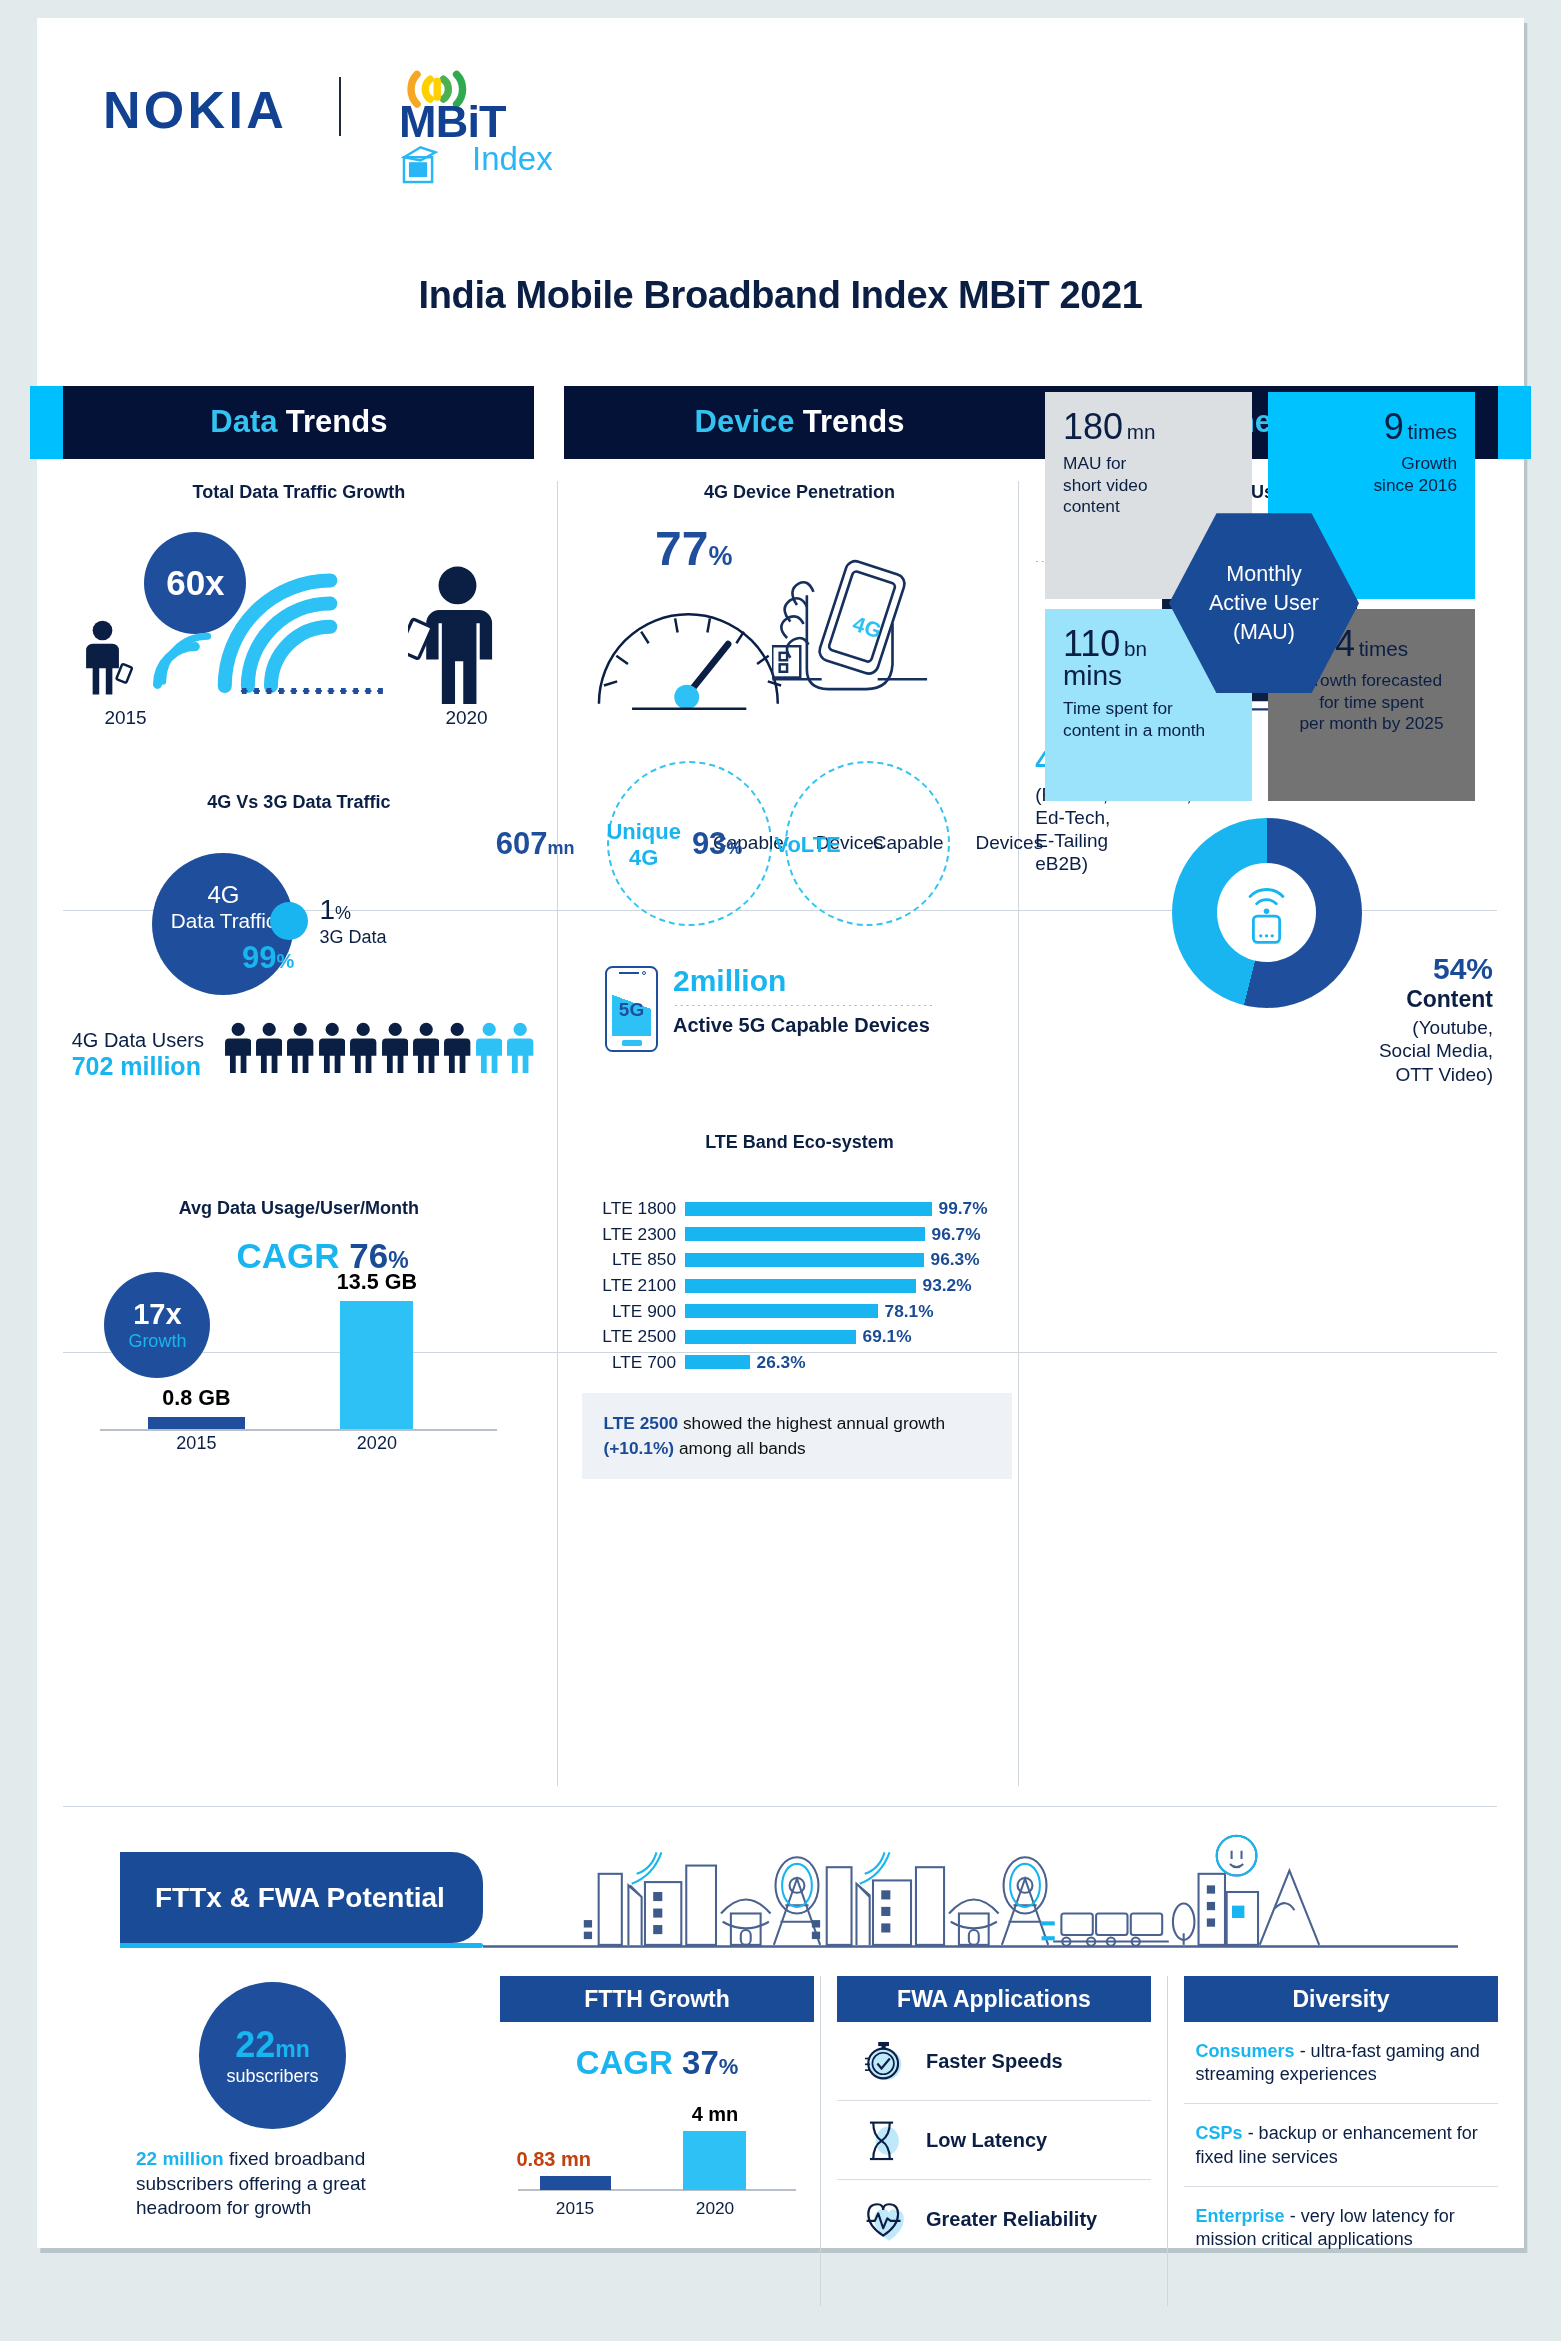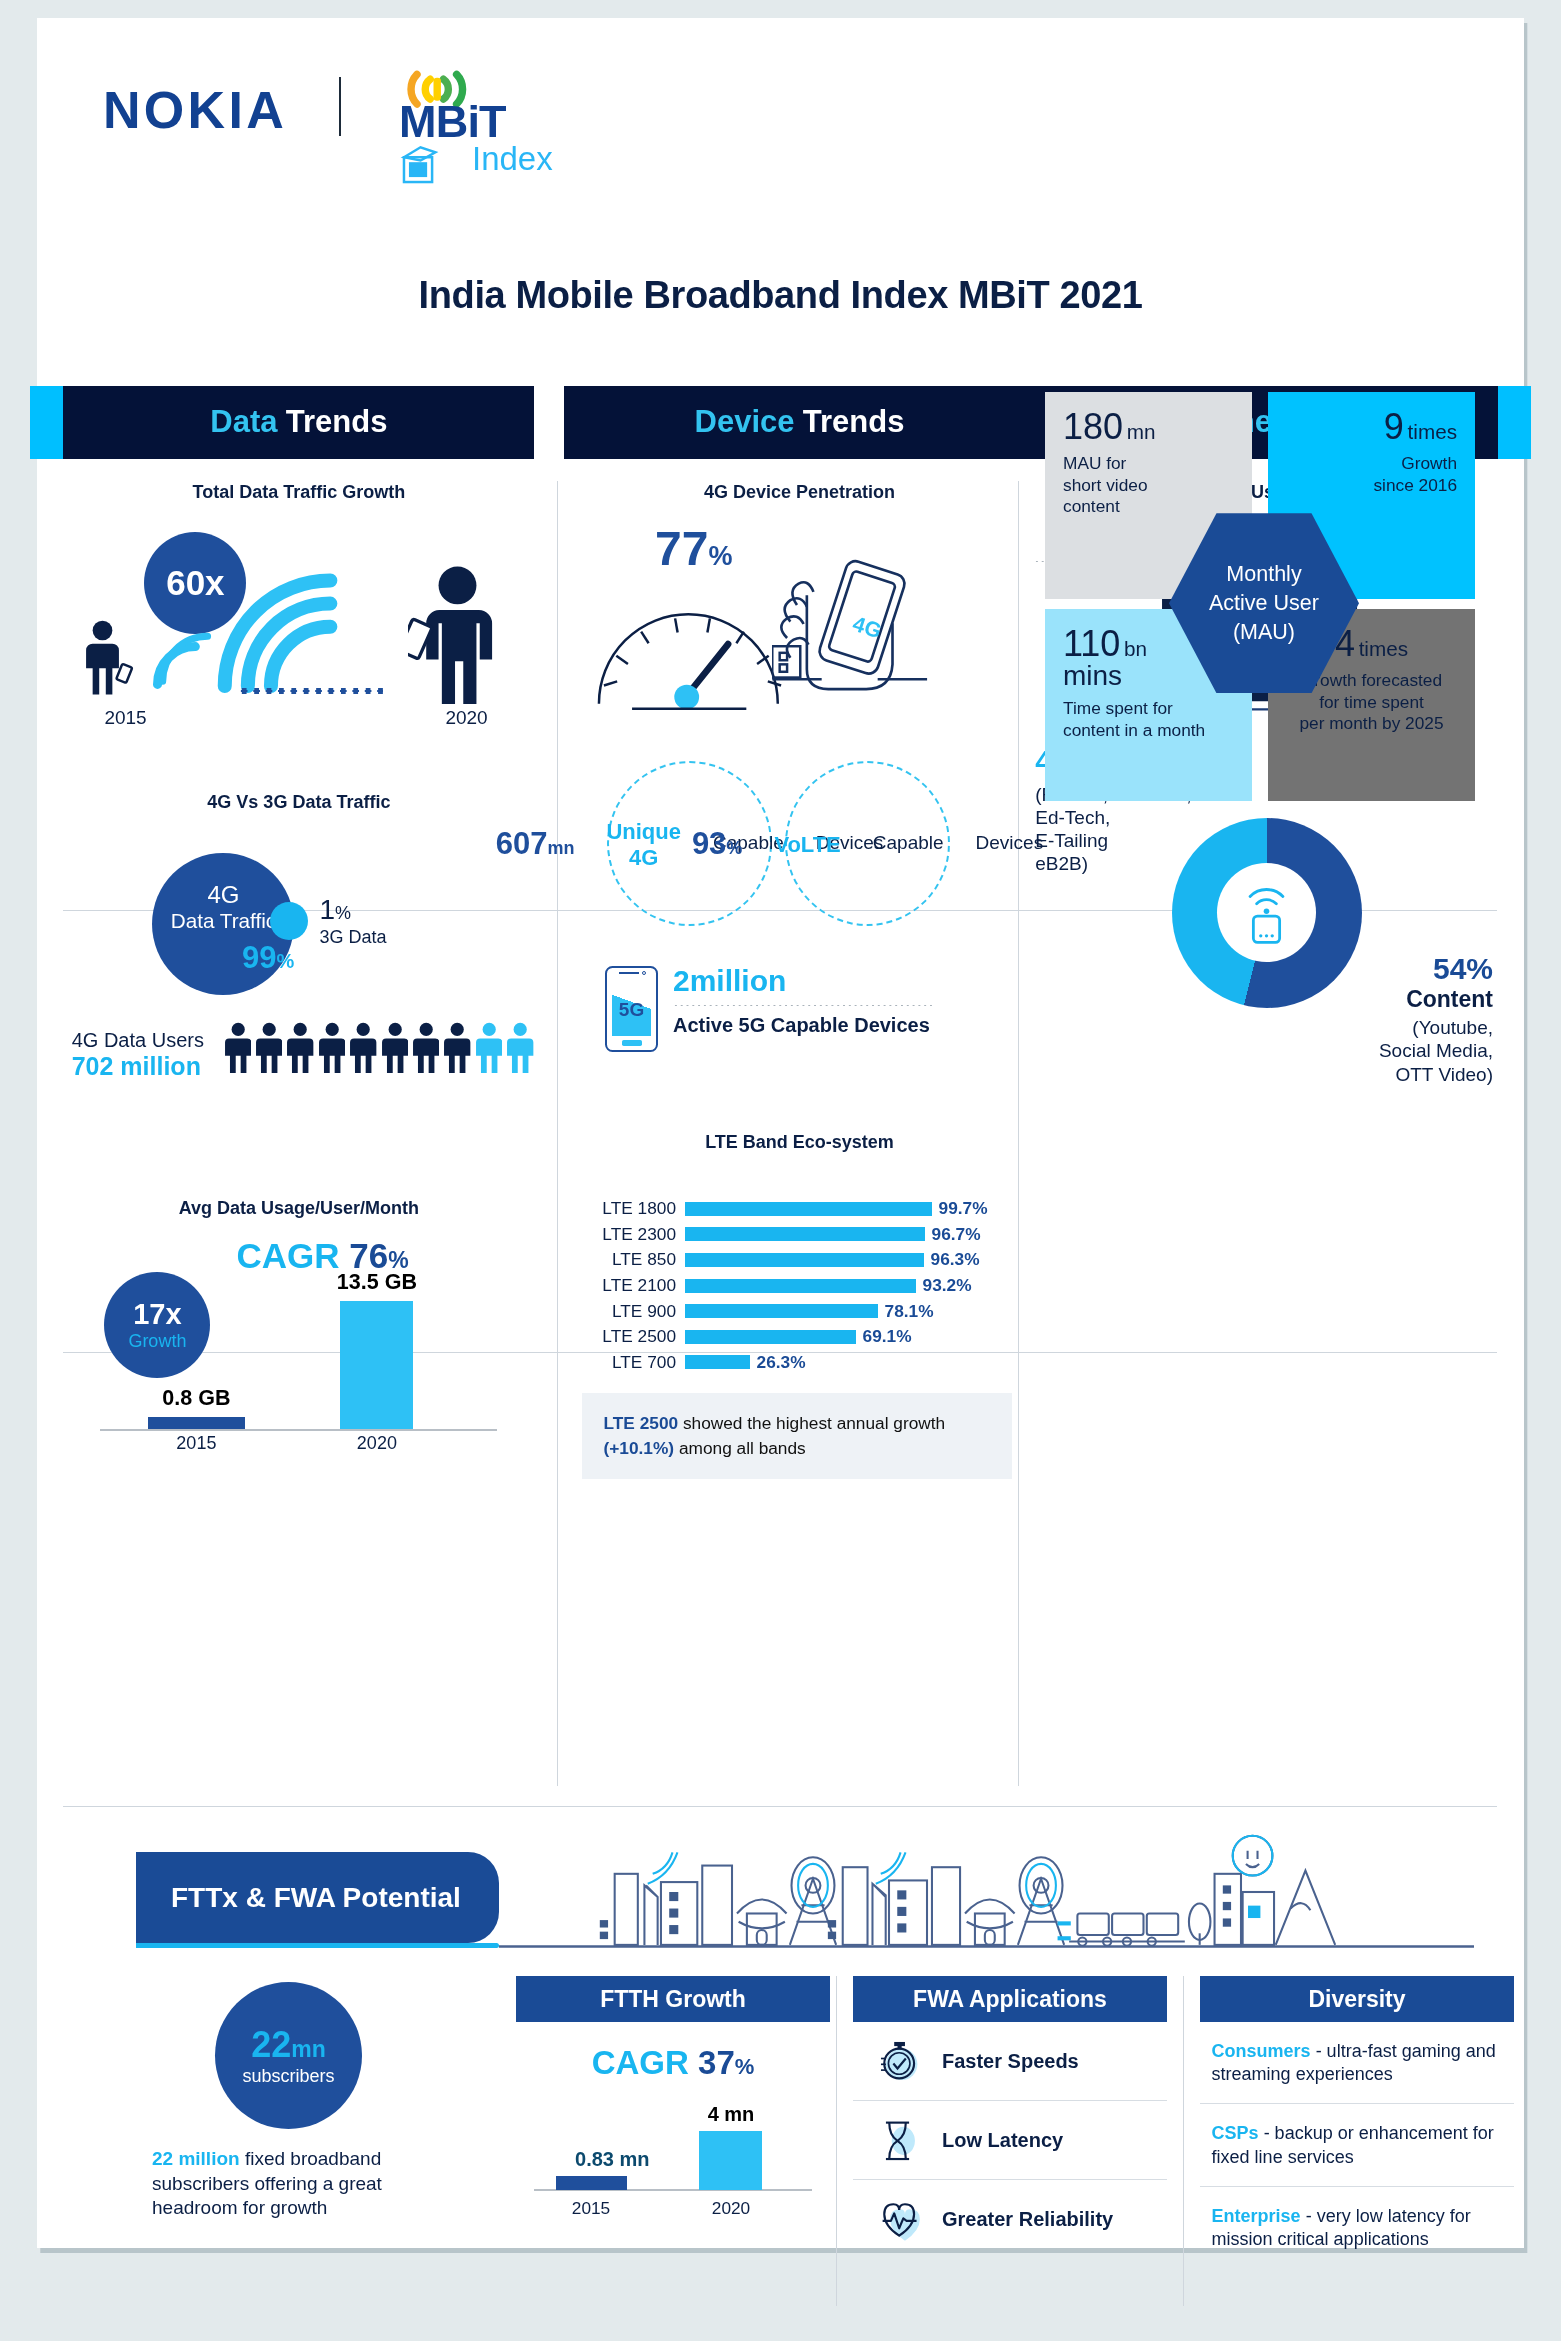--- a/index.html
+++ b/index.html
@@ -162,21 +162,21 @@
   .mtile .unit { font-size:20.7px; color:#0b1f45; }
   .mtile .desc { font-size:17.3px; color:#0b1f45; line-height:1.25; margin-top:8.3px; }
   .hex {
     position:absolute; left:124px; top:131px; width:190px; height:180px; background:#1a4b96;
     clip-path: polygon(25% 0%, 75% 0%, 100% 50%, 75% 100%, 25% 100%, 0% 50%);
     display:flex; align-items:center; justify-content:center; text-align:center;
     color:#fff; font-size:21.5px; line-height:1.35;
   }
 
   
-  .fttx { position:absolute; left:16px; top:1809px; width:1351px; height:421px; }
+  .fttx { position:absolute; left:0; top:1809px; width:1351px; height:421px; }
   .fttx-tab {
     position:absolute; left:83px; top:25px; width:363px; height:91px;
     background:#1a4b96; border-radius:0 31px 31px 0;
     display:flex; align-items:center; padding-left:35px;
     color:#fff; font-size:28px; font-weight:bold;
   }
   .fttx-tab-underline { position:absolute; left:83px; top:116px; width:363px; height:5px; background:#19b5f0; border-radius:0 3.3px 3.3px 0; }
   .skyline { position:absolute; left:446px; top:6.6px; width:975px; height:116px; }
 
   .sub22 { position:absolute; left:99px; top:155px; width:273px; text-align:center; }
@@ -739,21 +739,21 @@
 
     <div class="ftth">
       <div class="panel-head">FTTH Growth</div>
       <div class="ftth-cagr">
         <span class="cyan">CAGR</span>
         <span class="dkblue">37</span><span class="dkblue" style="font-size:22px">%</span>
       </div>
       <div class="ftth-chart">
         <div class="ftth-axis"></div>
         <div style="position:absolute;left:40px;bottom:31px;width:71px;height:14px;background:#1f4f9c"></div>
-        <div style="position:absolute;left:16.5px;bottom:50px;width:117px;text-align:right;font-size:20px;font-weight:bold;color:#0c4a6e">0.83 mn</div>
+        <div style="position:absolute;left:16.5px;bottom:50px;width:117px;text-align:left;font-size:20px;font-weight:bold;color:#c2410c">0.83 mn</div>
         <div style="position:absolute;left:16.5px;bottom:1.7px;width:117px;text-align:center;font-size:17.3px">2015</div>
         <div style="position:absolute;left:183px;bottom:31px;width:63px;height:59px;background:#2ec1f5"></div>
         <div style="position:absolute;left:157px;bottom:95px;width:116px;text-align:center;font-size:20px;font-weight:bold;color:#000">4 mn</div>
         <div style="position:absolute;left:157px;bottom:1.7px;width:116px;text-align:center;font-size:17.3px">2020</div>
       </div>
     </div>
 
     <div class="vdiv-bottom" style="left:783px"></div>
     <div class="vdiv-bottom" style="left:1130px"></div>
 

